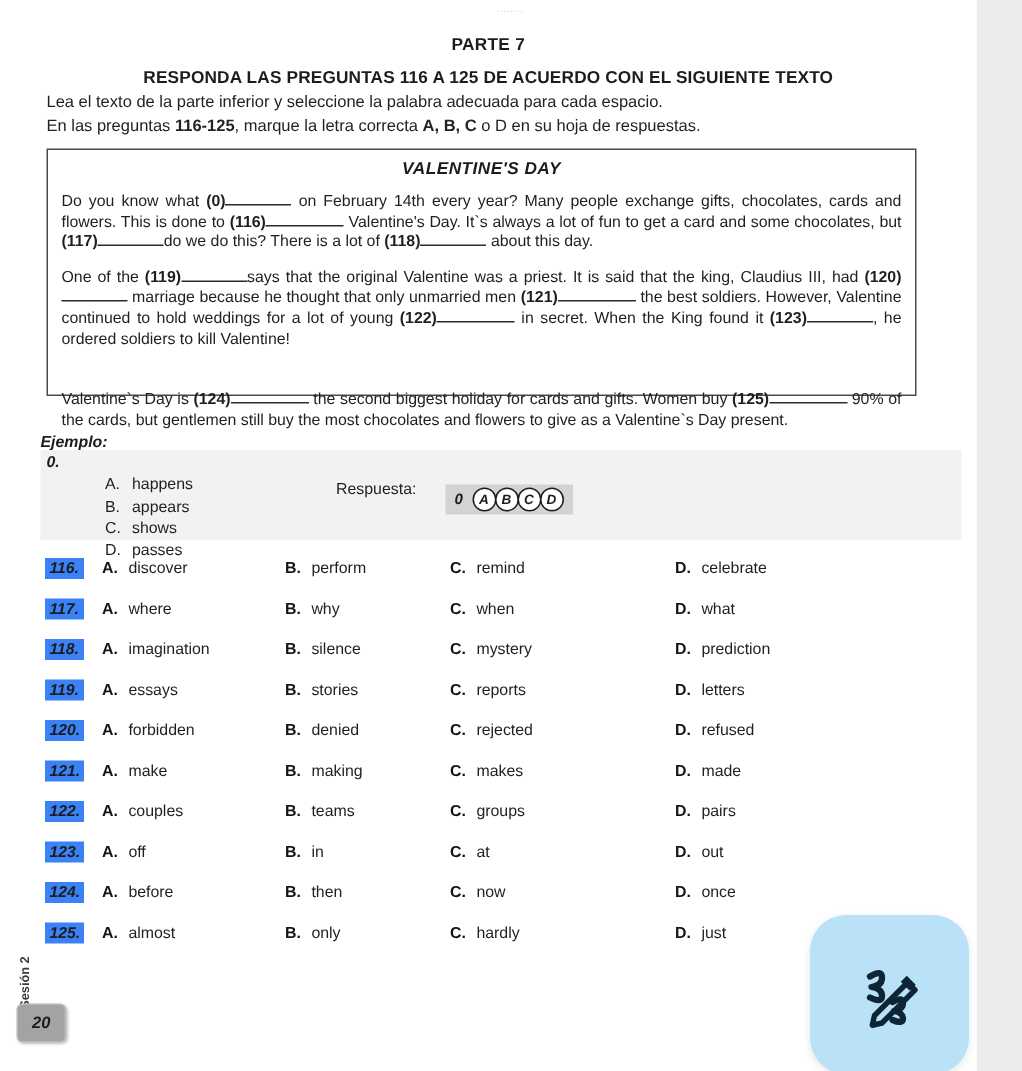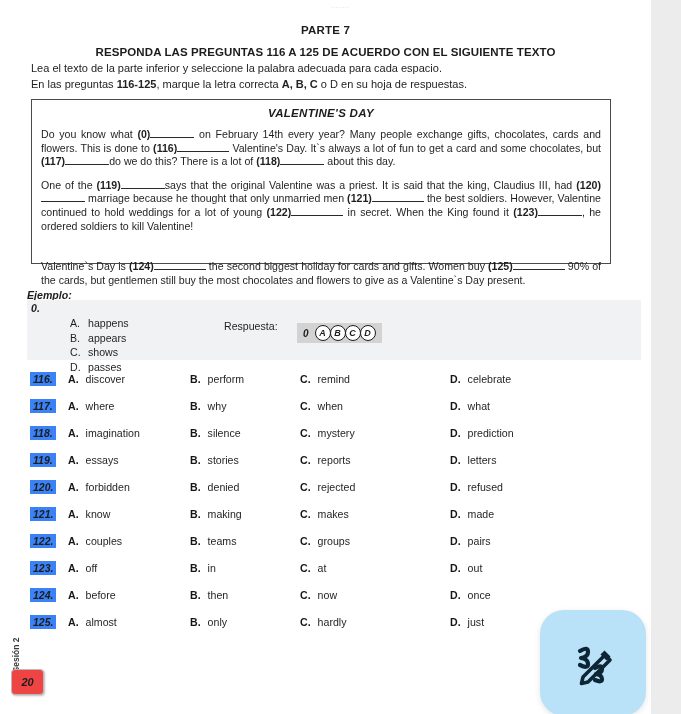--- a/index.html
+++ b/index.html
@@ -162,21 +162,21 @@
     width: 60px;
     font-size: 8.5px; font-weight: bold; color: #3a3a3a;
     transform: rotate(-90deg);
     transform-origin: center center;
     text-align: center;
     white-space: nowrap;
   }
   #page-num-box {
     position: absolute; left: 11px; top: 669px;
     width: 33px; height: 26px;
-    background: #ef4444;
+    background: #a3a3a3;
     border: 1px solid #b9b9b9;
     border-radius: 4px;
     box-shadow: 1px 1px 2px rgba(0,0,0,.25);
     display: flex; align-items: center; justify-content: center;
     font-size: 11px; font-weight: bold; font-style: italic; color: #1c1c1c;
   }
 
   
   #annotate-btn {
     position: absolute;
@@ -269,21 +269,21 @@
         </div>
         <div class="q-row">
           <span class="q-num">120.</span>
           <span class="opt col-a"><span class="ol">A.</span><span class="ot">forbidden</span></span>
           <span class="opt col-b"><span class="ol">B.</span><span class="ot">denied</span></span>
           <span class="opt col-c"><span class="ol">C.</span><span class="ot">rejected</span></span>
           <span class="opt col-d"><span class="ol">D.</span><span class="ot">refused</span></span>
         </div>
         <div class="q-row">
           <span class="q-num">121.</span>
-          <span class="opt col-a"><span class="ol">A.</span><span class="ot">know</span></span>
+          <span class="opt col-a"><span class="ol">A.</span><span class="ot">make</span></span>
           <span class="opt col-b"><span class="ol">B.</span><span class="ot">making</span></span>
           <span class="opt col-c"><span class="ol">C.</span><span class="ot">makes</span></span>
           <span class="opt col-d"><span class="ol">D.</span><span class="ot">made</span></span>
         </div>
         <div class="q-row">
           <span class="q-num">122.</span>
           <span class="opt col-a"><span class="ol">A.</span><span class="ot">couples</span></span>
           <span class="opt col-b"><span class="ol">B.</span><span class="ot">teams</span></span>
           <span class="opt col-c"><span class="ol">C.</span><span class="ot">groups</span></span>
           <span class="opt col-d"><span class="ol">D.</span><span class="ot">pairs</span></span>

